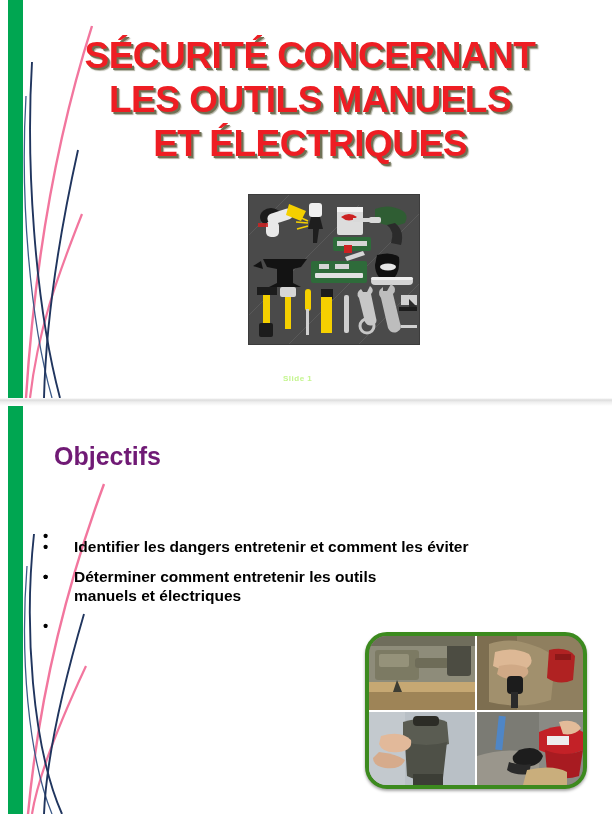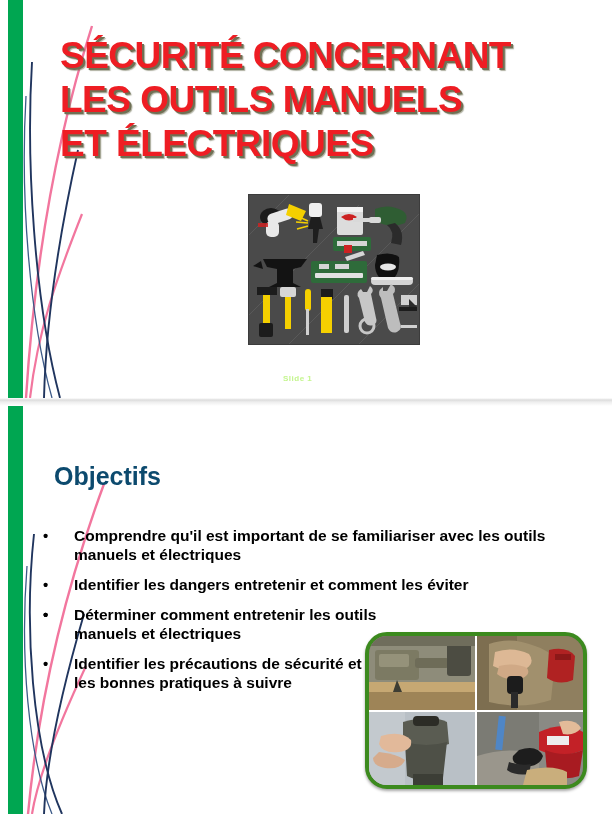--- a/index.html
+++ b/index.html
@@ -20,20 +20,21 @@
   .deco{position:absolute;left:0;top:0;width:180px;height:100%;pointer-events:none;}
 
   .slide-divider{
     position:absolute;left:0;top:398px;width:612px;height:8px;
     background:linear-gradient(#ffffff 0,#dcdcdc 2px,#eeeeee 4px,#f6f6f6 6px,#ffffff 8px);
   }
 
   
   .title{
     position:absolute;left:60px;top:34px;width:500px;
+    text-align:center;
     font-weight:bold;
     font-size:37px;
     line-height:44px;
     letter-spacing:-0.5px;
     color:#ee1d23;
     text-shadow:2px 2px 0px #6f7054, 3px 3px 1px rgba(110,112,84,.55);
     white-space:pre-line;
   }
   .tools-img{
     position:absolute;left:248px;top:194px;width:170px;height:149px;
@@ -41,22 +42,22 @@
     border:1px solid #3c3c3c;
   }
   .tools-img svg{display:block;width:100%;height:100%;}
   .slide-tag{
     position:absolute;left:283px;top:374px;
     font-size:8px;font-weight:bold;color:#c4f58e;letter-spacing:.5px;
   }
 
   
   .heading{
-    position:absolute;left:54px;top:462px;
-    font-size:25px;font-weight:bold;color:#0c4a6e;
+    position:absolute;left:54px;top:442px;
+    font-size:25px;font-weight:bold;color:#701a75;
   }
   .bullets{
     position:absolute;left:40px;top:526px;width:540px;
     margin:0;padding:0;list-style:none;
   }
   .bullets li{
     position:relative;
     padding-left:34px;
     margin-bottom:11px;
     font-size:15.5px;
@@ -212,36 +213,34 @@
       <path d="M27 160 C 20 250, 28 350, 52 408" stroke="#3c5a88" stroke-width="1.3" fill="none"></path>
       <path d="M84 208 C 60 290, 46 360, 44 408" stroke="#20355e" stroke-width="1.9" fill="none"></path>
     </svg>
   </section>
 
   <div class="heading">Objectifs</div>
 
   <ul class="bullets">
     <li>
       <span class="dot">•</span>
-      <span>Comprendre qu'il est important de se familiariser avec les outils manuels et électriques</span>
     </li>
     <li>
       <span class="dot">•</span>
       <span>Identifier les dangers entretenir et comment les éviter</span>
     </li>
     <li>
       <span class="dot">•</span>
     </li>
     <li style="width:330px;">
       <span class="dot">•</span>
       <span>Déterminer comment entretenir les outils manuels et électriques</span>
     </li>
     <li style="width:310px;">
       <span class="dot">•</span>
-      <span>Identifier les précautions de sécurité et les bonnes pratiques à suivre</span>
     </li>
   </ul>
 
   <div class="photo-collage">
     <svg viewBox="0 0 214 149" preserveAspectRatio="none" aria-hidden="true">
 
       <g>
         <rect x="0" y="0" width="107" height="75" fill="#8e8c7a"></rect>
         <rect x="0" y="46" width="107" height="29" fill="#c6a873"></rect>
         <rect x="0" y="56" width="107" height="19" fill="#9e8457"></rect>

